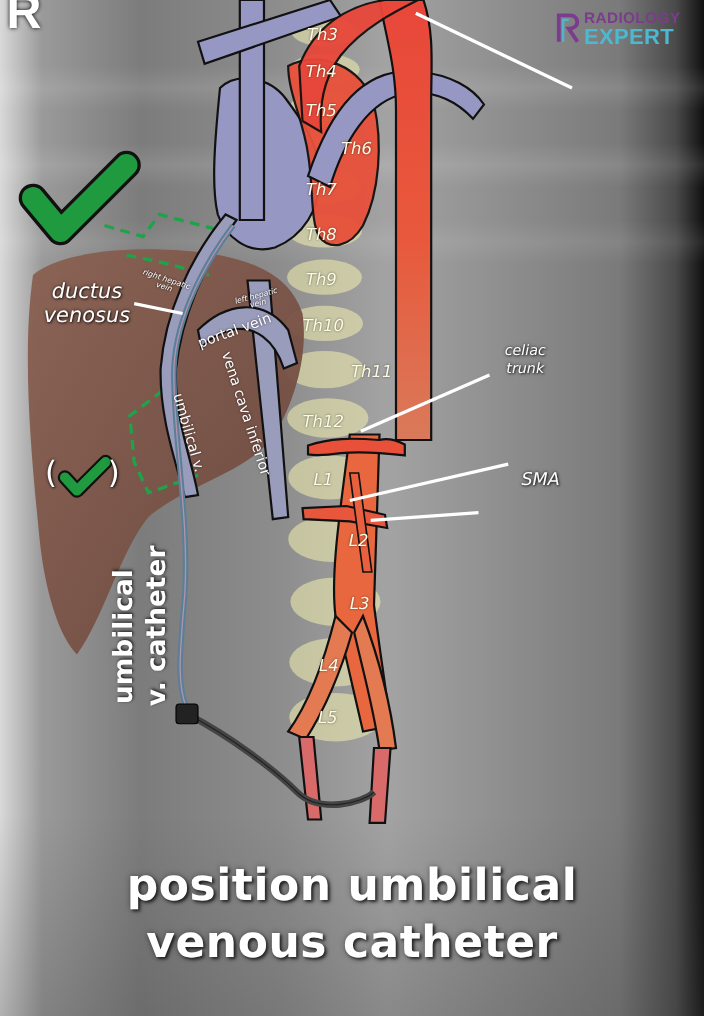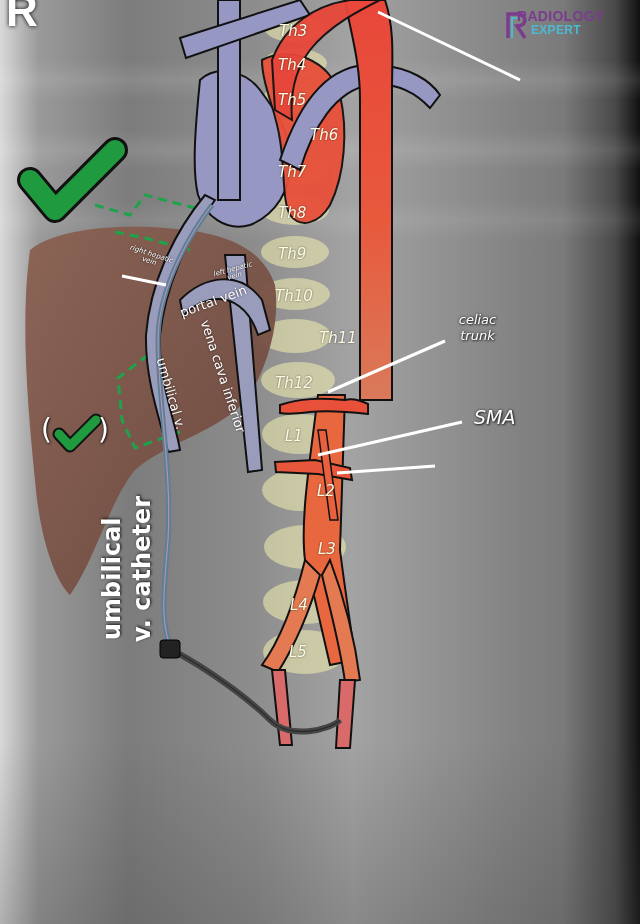--- a/index.html
+++ b/index.html
@@ -8,22 +8,22 @@
     background:
       radial-gradient(ellipse 260px 380px at 330px 300px, rgba(210,210,210,0.0), rgba(0,0,0,0) 70%),
       linear-gradient(90deg,#d9d9d9 0%,#9a9a9a 6%,#7c7c7c 20%,#8d8d8d 40%,#a3a3a3 55%,#8a8a8a 75%,#7a7a7a 88%,#4a4a4a 96%,#111 100%);
   }
   .xr-band{position:absolute;left:0;width:640px;}
   svg.overlay{position:absolute;left:0;top:0;}
   .lbl{position:absolute;color:#fff;font-style:italic;text-shadow:0 0 3px rgba(0,0,0,0.75),1px 1px 2px rgba(0,0,0,0.6);white-space:nowrap;line-height:1.0;}
   .vert{position:absolute;color:#fdfbe3;font-style:italic;font-size:15px;text-shadow:0 0 2px rgba(0,0,0,0.6);}
   .corner-r{position:absolute;left:6px;top:-14px;font-family:"Liberation Sans",sans-serif;font-weight:bold;font-size:44px;color:#fff;text-shadow:0 0 4px #000;}
   .logo{position:absolute;left:505px;top:8px;width:130px;height:34px;}
-  .logo .t1{position:absolute;left:12px;top:0;font-family:"Liberation Sans",sans-serif;font-weight:bold;font-size:14px;letter-spacing:0.3px;color:#7b3c8e;}
-  .logo .t2{position:absolute;left:26px;top:15px;font-family:"Liberation Sans",sans-serif;font-weight:bold;font-size:12px;letter-spacing:0.3px;color:#4cb9d3;}
+  .logo .t1{position:absolute;left:26px;top:0;font-family:"Liberation Sans",sans-serif;font-weight:bold;font-size:14px;letter-spacing:0.3px;color:#7b3c8e;}
+  .logo .t2{position:absolute;left:26px;top:15px;font-family:"Liberation Sans",sans-serif;font-weight:bold;font-size:20px;letter-spacing:0.3px;color:#4cb9d3;}
   .title{position:absolute;left:0;width:640px;text-align:center;color:#fff;font-family:"DejaVu Sans",sans-serif;font-weight:bold;font-size:40px;letter-spacing:0.5px;text-shadow:2px 2px 3px rgba(0,0,0,0.7),0 0 6px rgba(0,0,0,0.35);}
   .cath-lbl{position:absolute;color:#fff;font-family:"DejaVu Sans",sans-serif;font-weight:bold;font-size:24px;white-space:nowrap;transform-origin:left top;text-shadow:1px 1px 3px rgba(0,0,0,0.8);}
   .vessel-lbl{position:absolute;color:#fff;font-size:13px;white-space:nowrap;transform-origin:left top;text-shadow:0 0 2px rgba(0,0,0,0.7);}
   .tiny-lbl{position:absolute;color:#fff;font-size:7px;font-style:italic;white-space:nowrap;text-align:center;line-height:0.95;text-shadow:0 0 2px #000;}
 </style>
 </head>
 <body>
 
 <div id="canvas">
 
@@ -151,37 +151,43 @@
   <div class="vert" style="left:278px;top:245px;">Th9</div>
   <div class="vert" style="left:275px;top:287px;">Th10</div>
   <div class="vert" style="left:275px;top:329px;margin-left:44px;">Th11</div>
   <div class="vert" style="left:275px;top:374px;">Th12</div>
   <div class="vert" style="left:285px;top:427px;">L1</div>
   <div class="vert" style="left:273px;top:482px;margin-left:44px;">L2</div>
   <div class="vert" style="left:318px;top:540px;">L3</div>
   <div class="vert" style="left:290px;top:596px;">L4</div>
   <div class="vert" style="left:289px;top:643px;">L5</div>
 
+  <div class="lbl" style="left:34px;top:256px;font-size:19px;text-align:center;width:90px;">
+    <div>ductus</div>
+    <div style="margin-top:3px;">venosus</div>
+  </div>
   <div class="lbl" style="left:440px;top:313px;font-size:13px;text-align:center;width:75px;">
     <div>celiac</div>
     <div style="margin-top:3px;">trunk</div>
   </div>
-  <div class="lbl" style="left:474px;top:408px;font-size:19px;">SMA</div>
+  <div class="lbl" style="left:474px;top:428px;font-size:16px;">SMA</div>
 
   <div class="tiny-lbl" style="left:128px;top:251px;transform:rotate(18deg);">
     <div>right hepatic</div>
     <div>vein</div>
   </div>
   <div class="tiny-lbl" style="left:214px;top:266px;transform:rotate(-15deg);">
     <div>left hepatic</div>
     <div>vein</div>
   </div>
   <div class="vessel-lbl" style="left:178px;top:306px;transform:rotate(-20deg);">portal vein</div>
   <div class="vessel-lbl" style="left:212px;top:318px;transform:rotate(72deg);">vena cava inferior</div>
   <div class="vessel-lbl" style="left:168px;top:356px;transform:rotate(74deg);">umbilical v.</div>
 
   <div class="cath-lbl" style="left:98px;top:640px;transform:rotate(-90deg);">umbilical</div>
   <div class="cath-lbl" style="left:128px;top:642px;transform:rotate(-90deg);">v. catheter</div>
 
   <div class="lbl" style="left:41px;top:416px;font-size:28px;font-style:normal;">(</div>
   <div class="lbl" style="left:98px;top:416px;font-size:28px;font-style:normal;">)</div>
 
+  <div class="title" style="top:782px;">position umbilical</div>
+  <div class="title" style="top:834px;">venous catheter</div>
 </div>
 
 </body></html>

